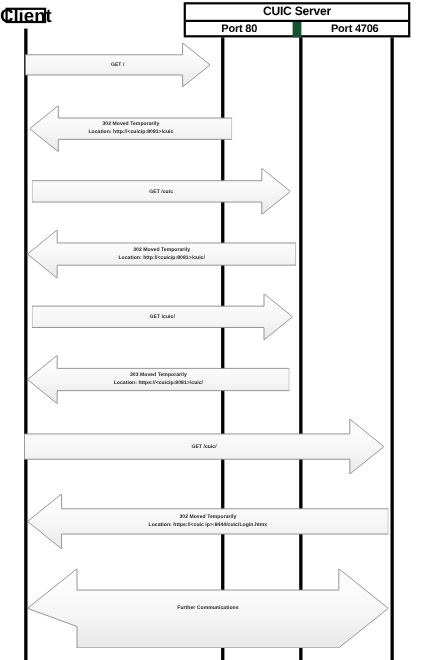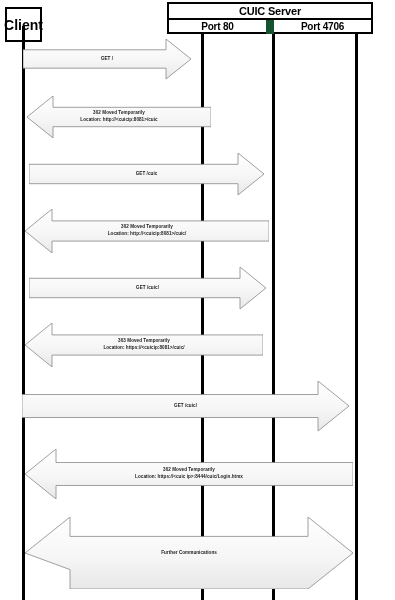--- a/index.html
+++ b/index.html
@@ -20,22 +20,22 @@
   .pbox{
     position:absolute;
     border:2px solid #000;
     background:#fff;
     box-sizing:border-box;
     display:flex;align-items:center;justify-content:center;
     font-weight:bold;
     line-height:1;
   }
   #client-box{
-    left:4px;top:6px;width:37px;height:35px;
-    font-size:14px;
+    left:4px;top:6px;width:37px;height:14px;
+    font-size:17px;
   }
   #server-box{
     left:166px;top:1px;width:206px;height:32px;
     display:block;
     padding:0;
   }
   #server-title{
     height:14px;
     display:flex;align-items:center;justify-content:center;
     font-size:11px;font-weight:bold;

